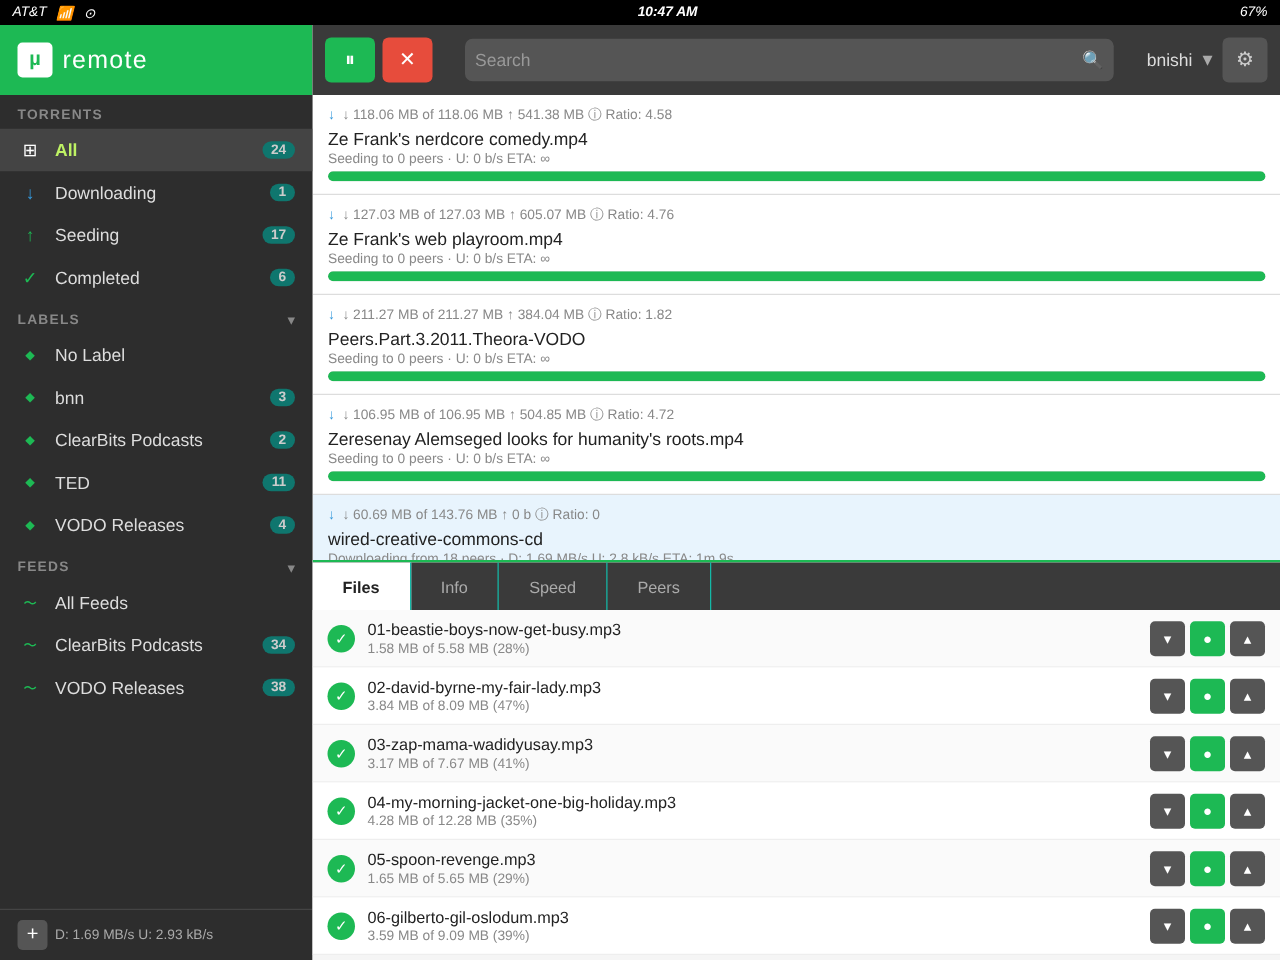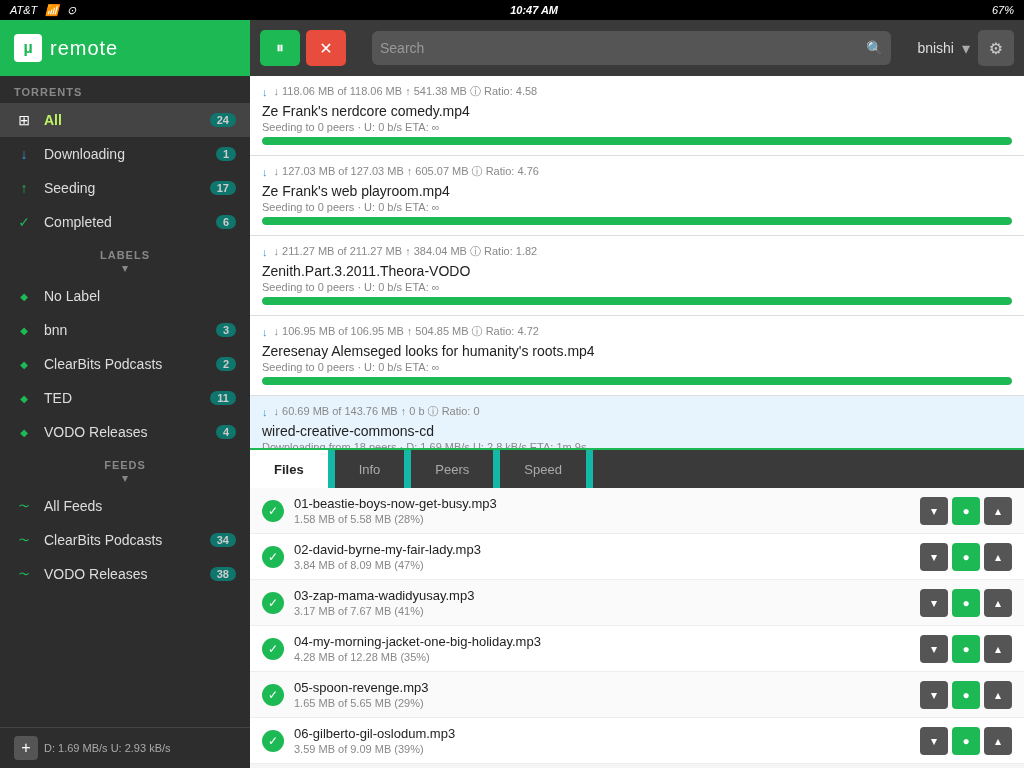--- a/index.html
+++ b/index.html
@@ -104,21 +104,20 @@
       padding: 1px 7px;
       font-size: 11px;
       font-weight: 600;
     }
 
     .sidebar-section-toggle {
       display: flex;
       align-items: center;
       padding: 10px 14px 4px;
       cursor: pointer;
-      flex-direction: column;
     }
     .sidebar-section-toggle-label {
       font-size: 11px;
       color: #888;
       font-weight: 600;
       letter-spacing: 1px;
       text-transform: uppercase;
       flex: 1;
     }
     .chevron { color: #888; font-size: 12px; }
@@ -283,21 +282,21 @@
       height: 38px;
       flex-shrink: 0;
     }
     .tab {
       padding: 0 24px;
       display: flex;
       align-items: center;
       cursor: pointer;
       font-size: 13px;
       color: #aaa;
-      border-right: 7px solid #14b8a6;
+      border-right: 1px solid #14b8a6;
     }
     .tab.active {
       background: #fff;
       color: #222;
       font-weight: 600;
     }
 
     .file-list {
       flex: 1;
       overflow-y: auto;
@@ -507,21 +506,21 @@
         <div class="progress-bar-container">
           <div class="progress-bar-fill" style="width:100%;"></div>
         </div>
       </div>
 
       <div class="torrent-item">
         <div class="torrent-meta">
           <span style="color:#3498db;">↓</span>
           <span>↓ 211.27 MB of 211.27 MB ↑ 384.04 MB ⓘ Ratio: 1.82</span>
         </div>
-        <div class="torrent-name">Zenith.Part.3.2011.Theora-VODO</div>
+        <div class="torrent-name">Peers.Part.3.2011.Theora-VODO</div>
         <div class="torrent-status">Seeding to 0 peers · U: 0 b/s ETA: ∞</div>
         <div class="progress-bar-container">
           <div class="progress-bar-fill" style="width:100%;"></div>
         </div>
       </div>
 
       <div class="torrent-item">
         <div class="torrent-meta">
           <span style="color:#3498db;">↓</span>
           <span>↓ 106.95 MB of 106.95 MB ↑ 504.85 MB ⓘ Ratio: 4.72</span>
@@ -541,22 +540,22 @@
         <div class="torrent-name">wired-creative-commons-cd</div>
         <div class="torrent-status">Downloading from 18 peers · D: 1.69 MB/s U: 2.8 kB/s ETA: 1m 9s</div>
 
       </div>
     </div>
 
     <div class="bottom-panel">
       <div class="tab-bar">
         <div class="tab active">Files</div>
         <div class="tab">Info</div>
+        <div class="tab">Speed</div>
         <div class="tab">Peers</div>
-        <div class="tab">Speed</div>
       </div>
 
       <div class="file-list">
 
         <div class="file-item">
           <div class="file-check">✓</div>
           <div class="file-info">
             <div class="file-name">01-beastie-boys-now-get-busy.mp3</div>
             <div class="file-size">1.58 MB of 5.58 MB (28%)</div>
           </div>

